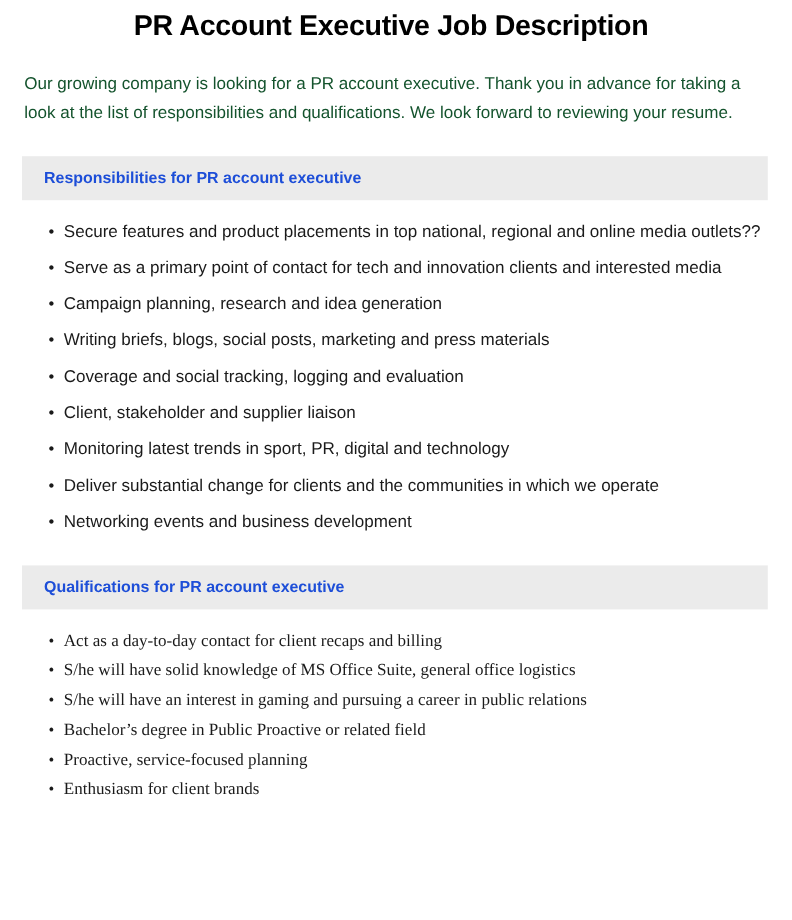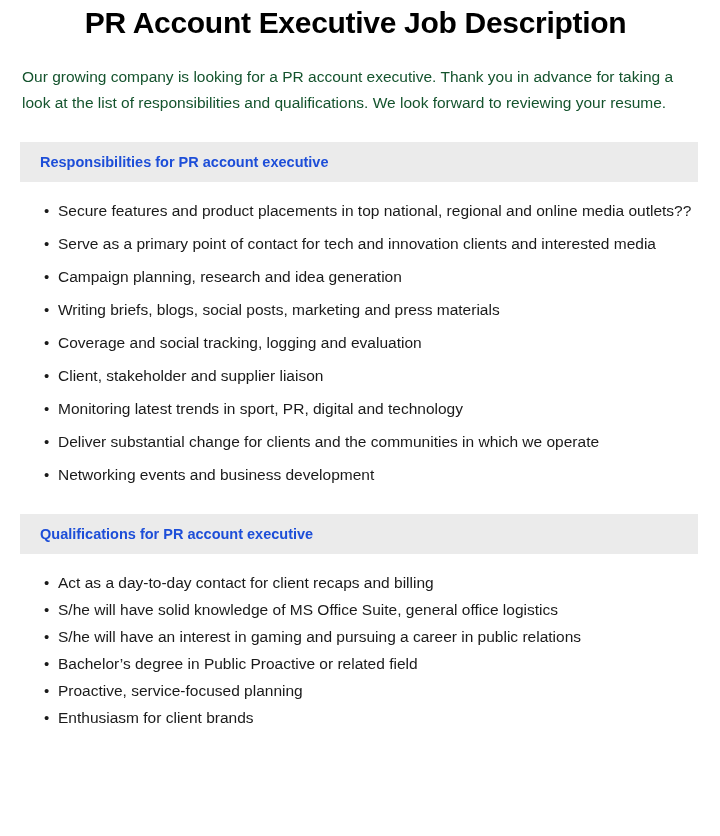--- a/index.html
+++ b/index.html
@@ -17,21 +17,21 @@
   }
   .page {
     width: 720px;
     box-sizing: border-box;
     padding: 0;
   }
   .doc-title {
     margin: 0;
     padding: 4px 29px 0 20px;
     text-align: center;
-    font-size: 30px;
+    font-size: 26px;
     line-height: 38px;
     font-weight: 700;
     letter-spacing: -0.3px;
     color: #000000;
   }
   .intro {
     margin: 0;
     padding: 22px 20px 0 22px;
     font-size: 15.5px;
     line-height: 26px;
@@ -67,20 +67,21 @@
     content: "\2022";
     position: absolute;
     left: 0;
     top: 0;
     font-size: 15px;
     line-height: 26px;
     color: #1a1a1a;
   }
   .qualifications .bullet-list li {
     margin-bottom: 1px;
+    font-family: Liberation Serif, serif;
   }
 </style>
 </head>
 <body>
 
 <div class="page">
 
   <h1 class="doc-title">PR Account Executive Job Description</h1>
 
   <p class="intro">Our growing company is looking for a PR account executive. Thank you in advance for taking a look at the list of responsibilities and qualifications. We look forward to reviewing your resume.</p>

